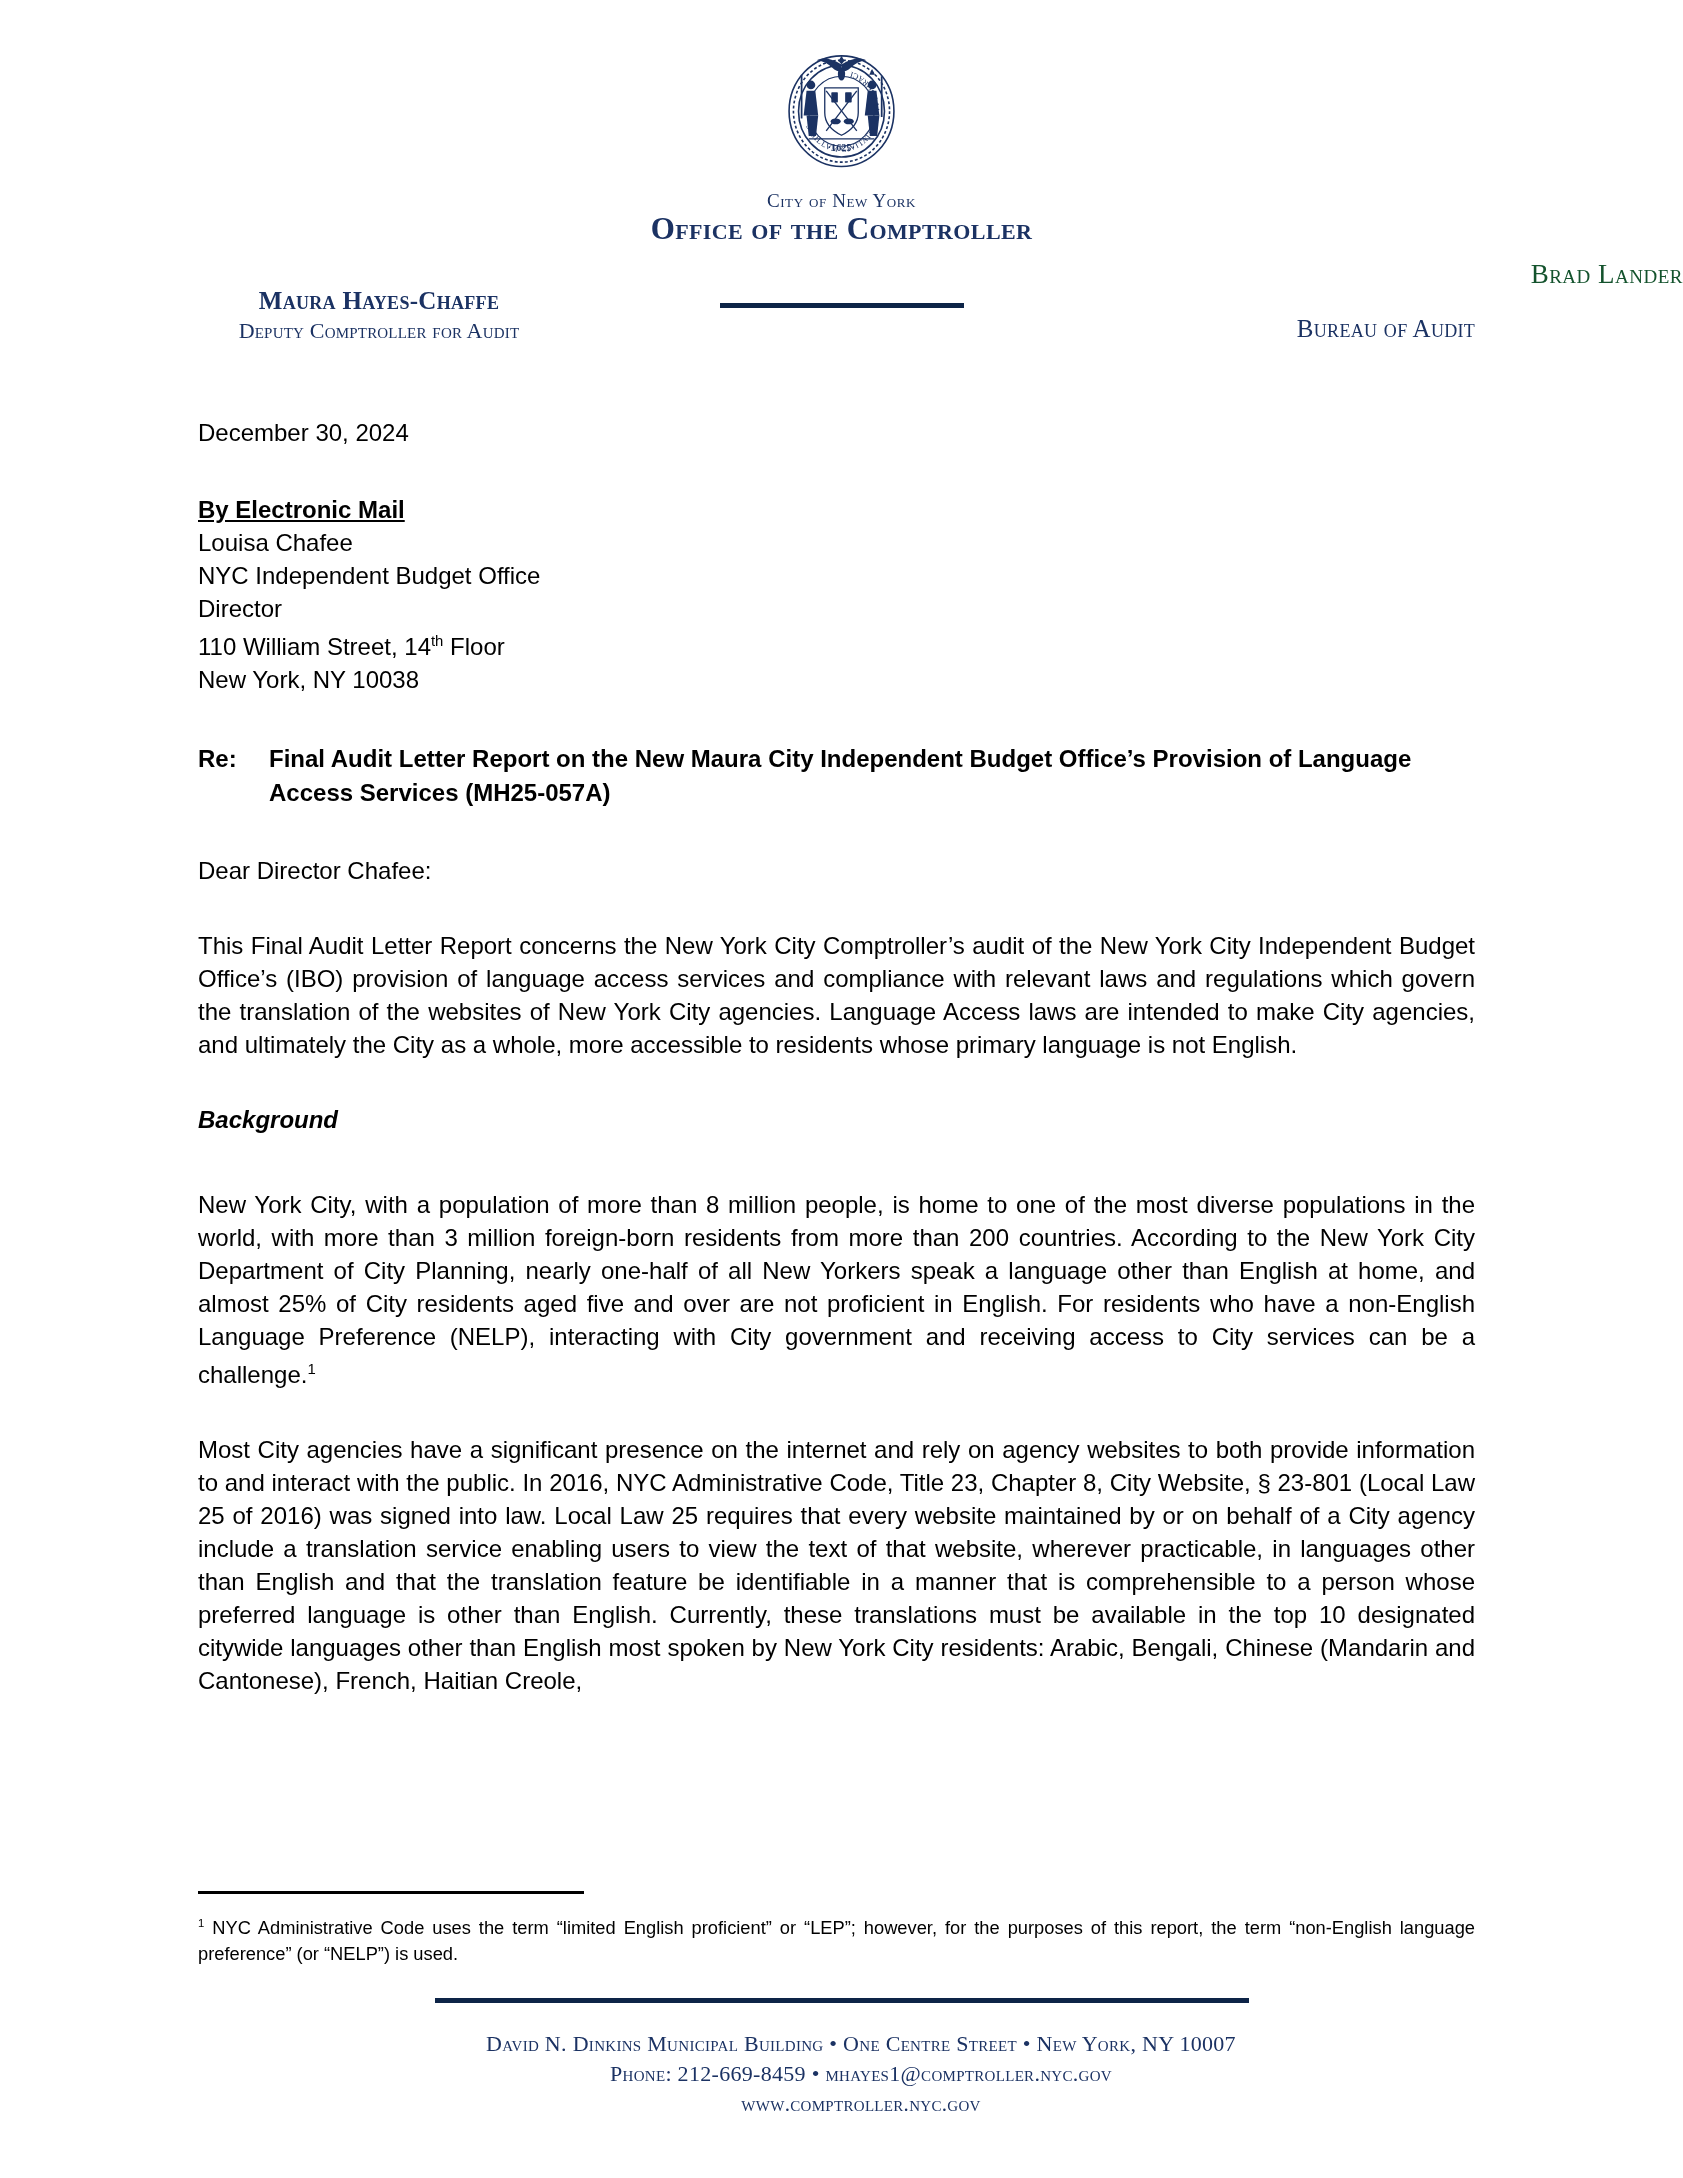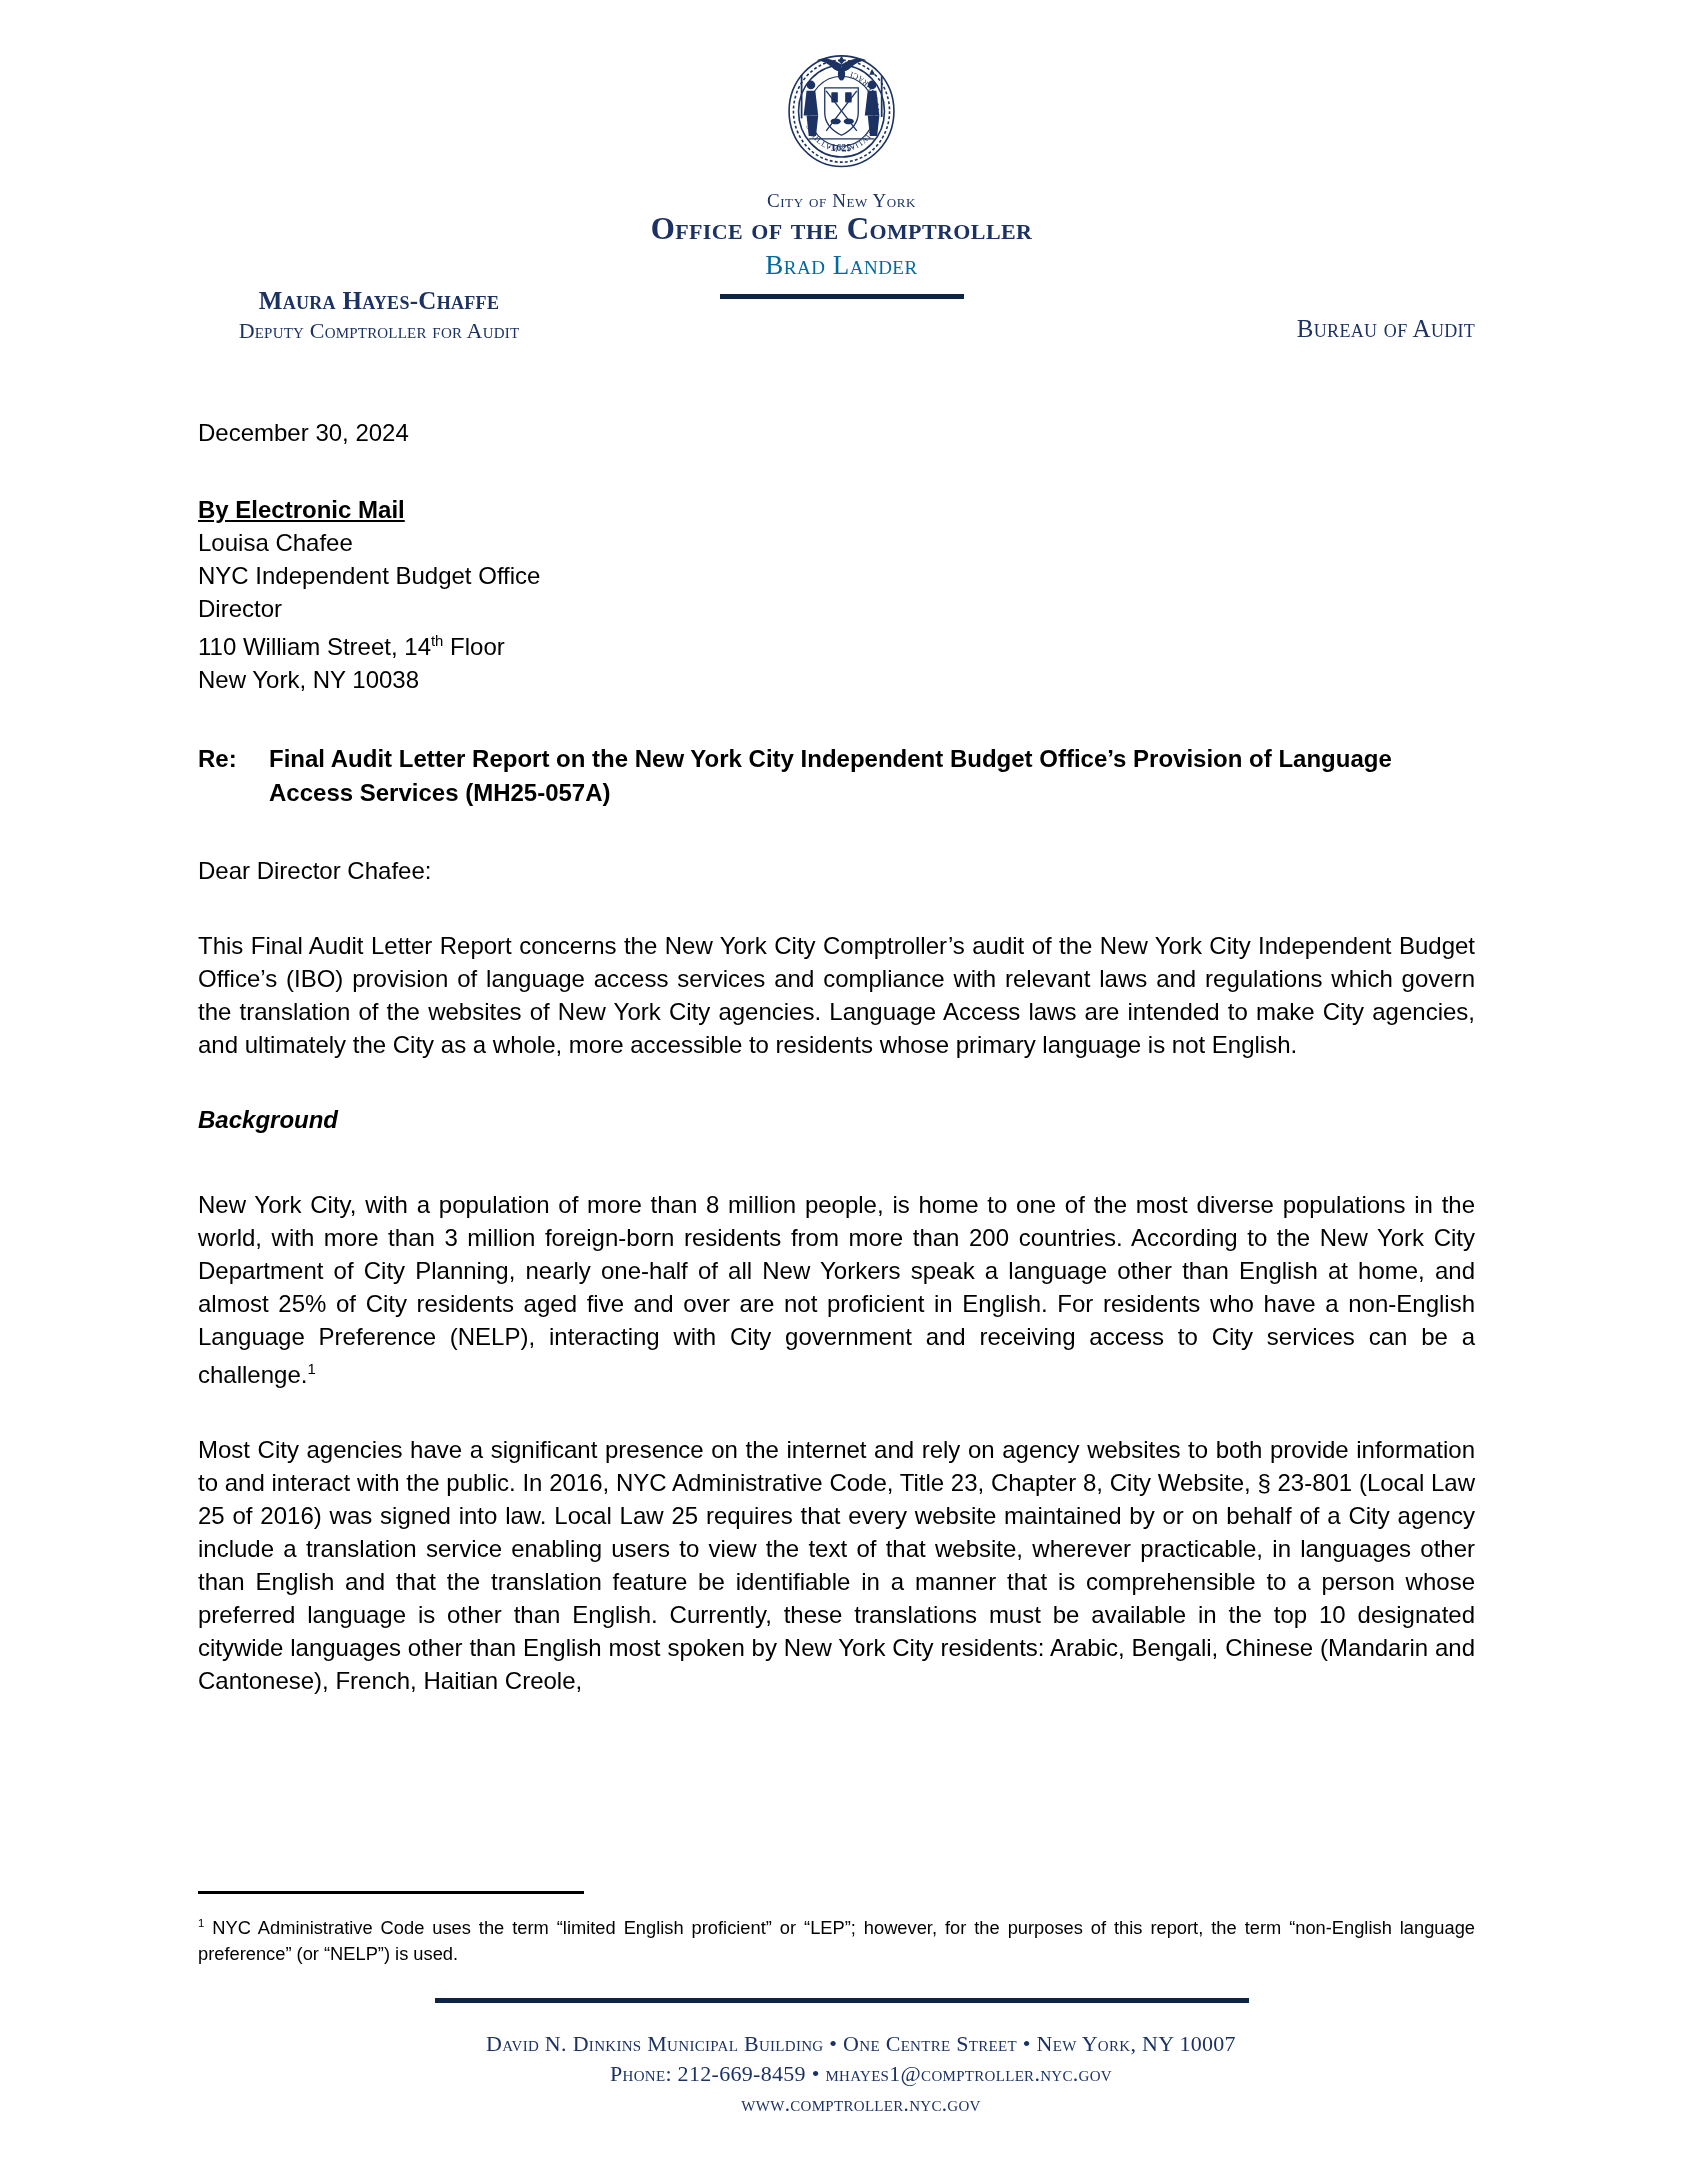--- a/index.html
+++ b/index.html
@@ -56,26 +56,27 @@
     color: #1b3263;
     font-size: 31px;
     font-weight: bold;
     font-variant: small-caps;
     letter-spacing: 0.4px;
     line-height: 1.12;
     margin-top: 1px;
   }
   .lh-name {
     font-family: "Liberation Serif", serif;
-    color: #0369a1;
+    color: #14532d;
     font-size: 27px;
     font-variant: small-caps;
     letter-spacing: 0.5px;
     line-height: 1.12;
-    margin-top: 3px;
+    margin-top: 12px;
+    text-align: right;
   }
   .lh-rule {
     width: 244px;
     height: 5px;
     background: #0d2447;
     margin: 14px auto 0 auto;
   }
 
   .lh-left {
     position: absolute;
@@ -309,21 +310,21 @@
       <span class="addr-line addr-emph">By Electronic Mail</span>
       <span class="addr-line">Louisa Chafee</span>
       <span class="addr-line">NYC Independent Budget Office</span>
       <span class="addr-line">Director</span>
       <span class="addr-line"><span>110 William Street, 14</span><sup class="ord">th</sup><span> Floor</span></span>
       <span class="addr-line">New York, NY 10038</span>
     </div>
 
     <div class="re-block letter-text">
       <div class="re-label">Re:</div>
-      <div class="re-body">Final Audit Letter Report on the New York City Independent Budget Office’s Provision of Language Access Services (MH25-057A)</div>
+      <div class="re-body">Final Audit Letter Report on the New Maura City Independent Budget Office’s Provision of Language Access Services (MH25-057A)</div>
     </div>
 
     <div class="letter-text salutation">Dear Director Chafee:</div>
 
     <p class="para">This Final Audit Letter Report concerns the New York City Comptroller’s audit of the New York City Independent Budget Office’s (IBO) provision of language access services and compliance with relevant laws and regulations which govern the translation of the websites of New York City agencies. Language Access laws are intended to make City agencies, and ultimately the City as a whole, more accessible to residents whose primary language is not English.</p>
 
     <h2 class="section-head">Background</h2>
 
     <p class="para"><span>New York City, with a population of more than 8 million people, is home to one of the most diverse populations in the world, with more than 3 million foreign-born residents from more than 200 countries. According to the New York City Department of City Planning, nearly one-half of all New Yorkers speak a language other than English at home, and almost 25% of City residents aged five and over are not proficient in English. For residents who have a non-English Language Preference (NELP), interacting with City government and receiving access to City services can be a challenge.</span><sup class="fn">1</sup></p>
 

